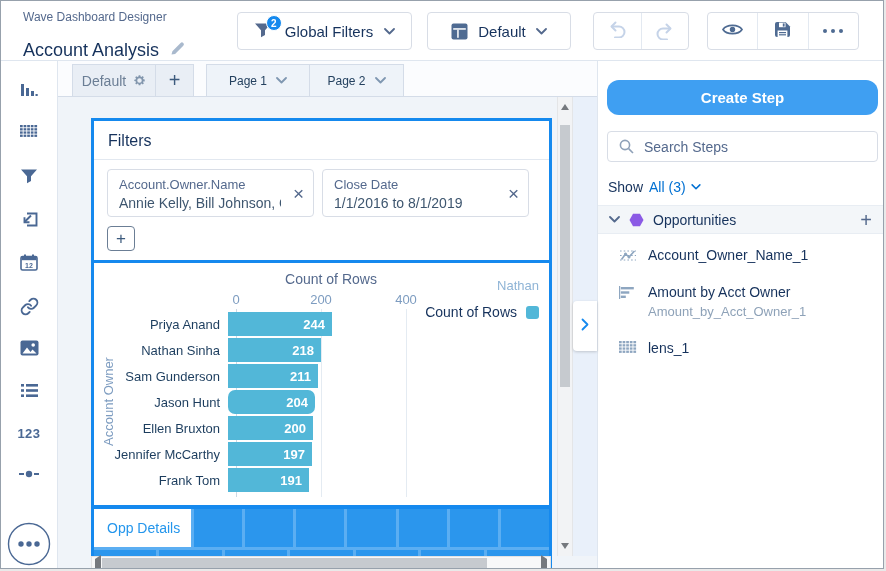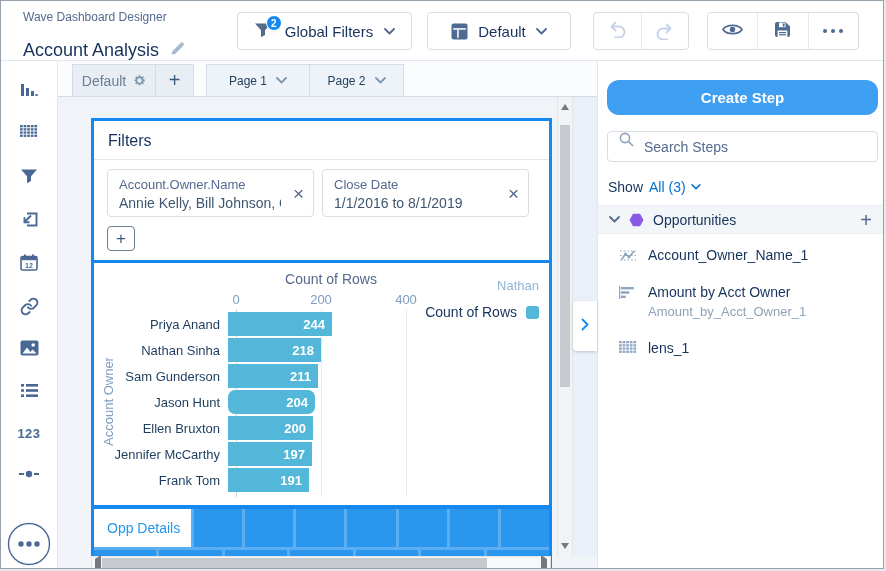--- a/index.html
+++ b/index.html
@@ -141,21 +141,21 @@
   .h-arrow-r { position:absolute; right:3px; top:2px; cursor:pointer; }
 
   
   .rpanel { position:absolute; left:596px; top:60px; width:288px; bottom:0; background:#fff;
             border-left:1px solid #dfe6ef; }
   .create-btn { position:absolute; left:9px; right:7px; top:19px; height:35px; background:#3f9ff2;
                 border:none; border-radius:12px; color:#fff; font-weight:bold; font-size:15px;
                 display:flex; align-items:center; justify-content:center; cursor:pointer;
                 font-family:"Liberation Sans", sans-serif; }
   .search { position:absolute; left:9px; right:7px; top:70px; height:31px; border:1px solid #d8dde6;
-            border-radius:4px; background:#fff; display:flex; padding-left:11px;
+            border-radius:4px; background:#fff; display:flex; align-items:center; padding-left:11px;
             gap:10px; }
   .search .ic { color:#8fa1b8; display:flex; }
   .search input { border:none; outline:none; flex:1; font-size:14px; color:#16325c;
                   font-family:"Liberation Sans", sans-serif; background:transparent; }
   .search input::placeholder { color:#54698d; opacity:1; }
   .show-row { position:absolute; left:10px; top:118px; font-size:14px; color:#16325c;
               display:flex; align-items:center; gap:6px;text-align:right; }
   .show-link { color:#0070d2; display:flex; align-items:center; gap:5px; cursor:pointer; }
   .show-link .chev { color:#0070d2; }
   .group-hdr { position:absolute; left:0; right:0; top:144px; height:29px; background:#f3f6f9;

